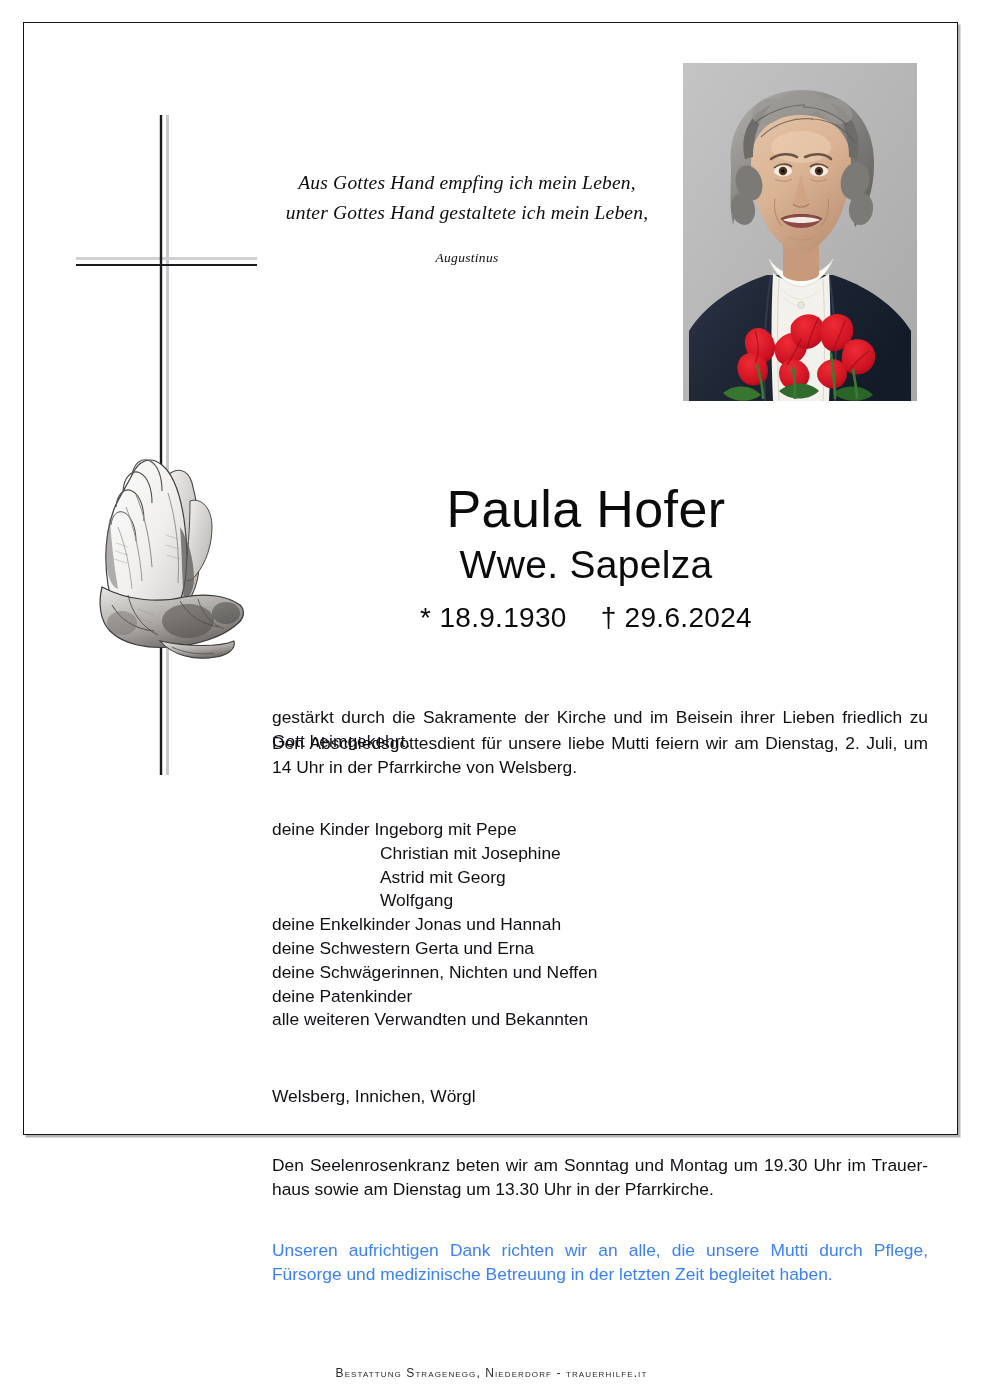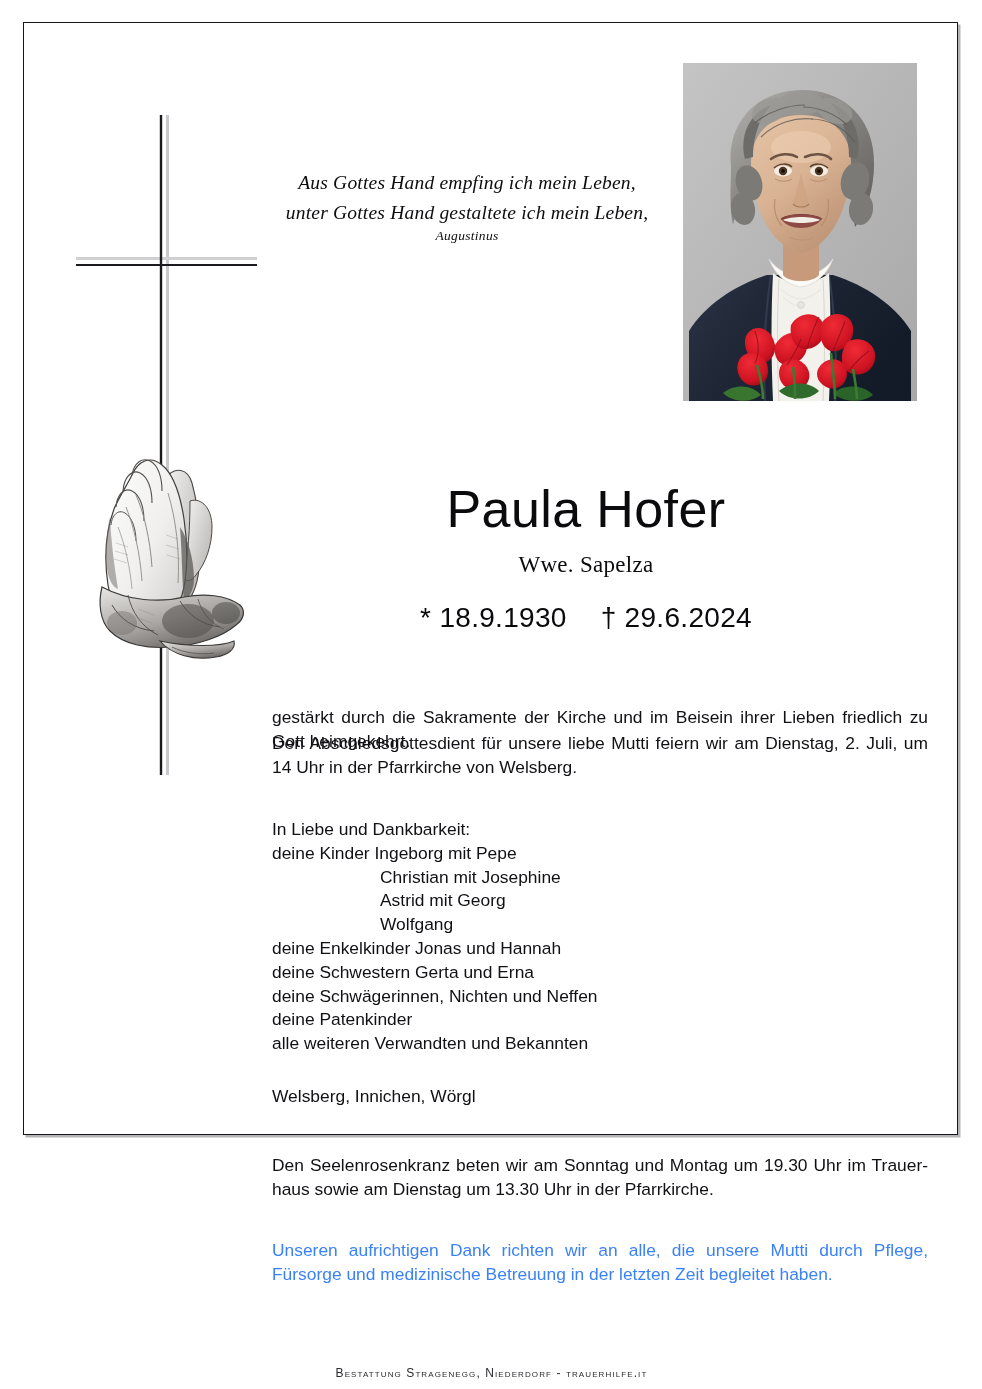--- a/index.html
+++ b/index.html
@@ -54,20 +54,21 @@
     font-style:italic;
     color:#0d0d10;
   }
   #quote .qline{
     font-size:19.5px;
     line-height:30px;
     letter-spacing:.2px;
     white-space:nowrap;
   }
   #quote .qattr{
+    margin-top:22px;
     font-size:13.5px;
     letter-spacing:.3px;
   }
 
   
   .lead{
     position:absolute;
     left:243px; top:404px;
     width:638px;
     text-align:center;
@@ -84,26 +85,25 @@
     text-align:center;
     color:#0b0b0e;
   }
   #name-main{
     font-size:52px;
     font-weight:300;
     letter-spacing:.4px;
     line-height:62px;
   }
   #name-sub{
-    font-size:23px;
+    font-size:39px;
     font-weight:300;
     letter-spacing:.3px;
     line-height:46px;
     margin-top:2px;
-    font-family:Liberation Serif, serif;
   }
   #dates{
     margin-top:14px;
     font-size:28px;
     font-weight:300;
     letter-spacing:.3px;
   }
   #dates .gap{display:inline-block;width:34px;}
 
   .body-col{
@@ -417,21 +417,20 @@
     <div id="name-sub">Wwe. Sapelza</div>
     <div id="dates">
       <span>* 18.9.1930</span><span class="gap"></span><span>† 29.6.2024</span>
     </div>
   </div>
 
   <div id="p-sacrament" class="body-col just">gestärkt durch die Sakramente der Kirche und im Beisein ihrer Lieben friedlich zu Gott heimgekehrt.</div>
   <div id="p-service" class="body-col just">Den Abschiedsgottesdient für unsere liebe Mutti feiern wir am Dienstag, 2. Juli, um 14 Uhr in der Pfarrkirche von Welsberg.</div>
 
   <div id="family">
-    <div>In Liebe und Dankbarkeit:</div>
     <div>deine Kinder  Ingeborg mit Pepe</div>
     <div class="indent">Christian mit Josephine</div>
     <div class="indent">Astrid mit Georg</div>
     <div class="indent">Wolfgang</div>
     <div>deine Enkelkinder Jonas und Hannah</div>
     <div>deine Schwestern Gerta und Erna</div>
     <div>deine Schwägerinnen, Nichten und Neffen</div>
     <div>deine Patenkinder</div>
     <div>alle weiteren Verwandten und Bekannten</div>
   </div>

